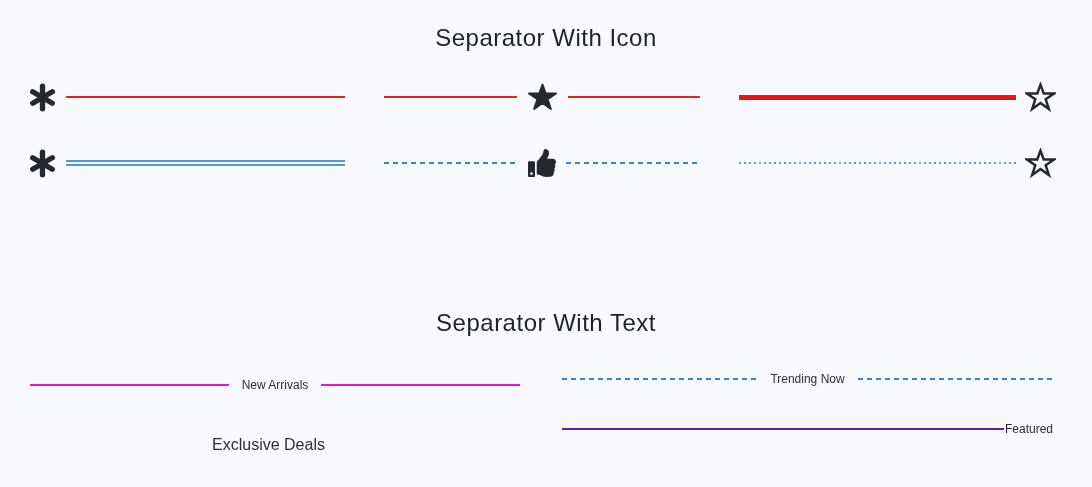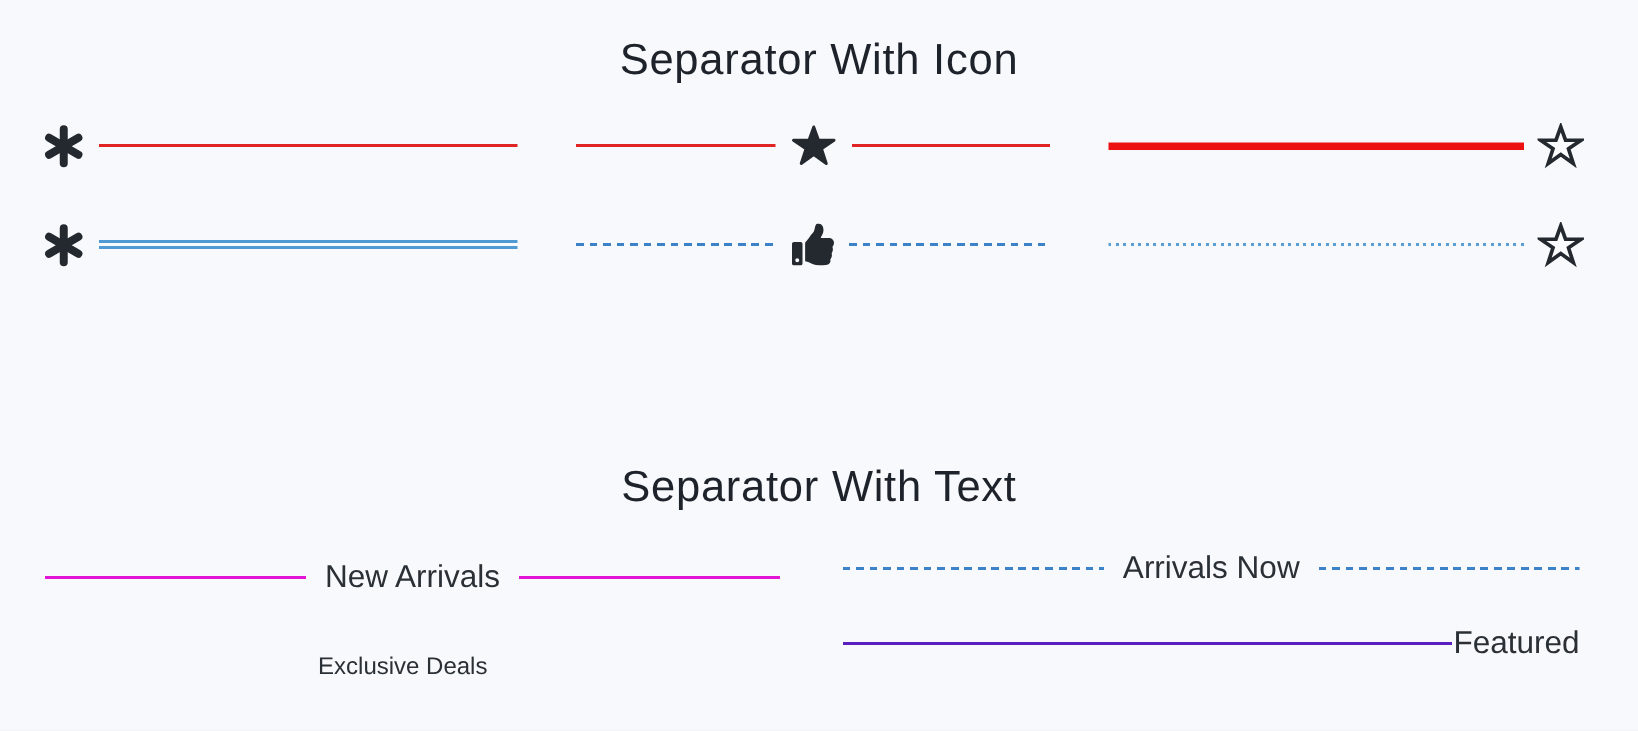--- a/index.html
+++ b/index.html
@@ -9,21 +9,21 @@
     width: 1092px;
     height: 487px;
     background: var(--bg, #f7f9fc);
     font-family: "Liberation Sans", "DejaVu Sans", sans-serif;
     overflow: hidden;
   }
   .section-title {
     position: absolute;
     left: 0; right: 0;
     text-align: center;
-    font-size: 29px;
+    font-size: 24px;
     font-weight: 500;
     letter-spacing: 0.5px;
     color: #1e222a;
   }
   #icon-title { top: 24px; }
   #text-title { top: 309px; }
 
   .icon-row {
     position: absolute;
     left: 28px;
@@ -64,21 +64,21 @@
     display: flex;
     align-items: center;
   }
   #sep-new-arrivals   { left: 30px;  width: 490px; top: 374px; }
   #sep-exclusive-deals{ left: 30px;  width: 490px; top: 436px; flex-direction: column; }
   #sep-trending-now   { left: 562px; width: 491px; top: 368px; }
   #sep-featured       { left: 562px; width: 491px; top: 418px; }
 
   .sep-label {
     flex: 0 0 auto;
-    font-size: 21px;
+    font-size: 12px;
     color: #2b3036;
     white-space: nowrap;
   }
   .label-mid   { margin: 0 13px; }
   .label-start { margin-right: 13px; font-size: 16px; }
   .label-end   { margin-left: 1px; }
 </style>
 </head>
 <body>
 
@@ -159,21 +159,21 @@
   <h2 class="section-title" id="text-title">Separator With Text</h2>
 
   <div class="text-sep" id="sep-new-arrivals">
     <div class="line line-magenta-solid"></div>
     <span class="sep-label label-mid">New Arrivals</span>
     <div class="line line-magenta-solid"></div>
   </div>
 
   <div class="text-sep" id="sep-trending-now">
     <div class="line line-blue-dashed"></div>
-    <span class="sep-label label-mid">Arrivals Now</span>
+    <span class="sep-label label-mid">Trending Now</span>
     <div class="line line-blue-dashed"></div>
   </div>
 
   <div class="text-sep" id="sep-exclusive-deals">
     <span class="sep-label label-start">Exclusive Deals</span>
     <div class="line line-blue-dashed"></div>
   </div>
 
   <div class="text-sep" id="sep-featured">
     <div class="line line-purple-solid"></div>

